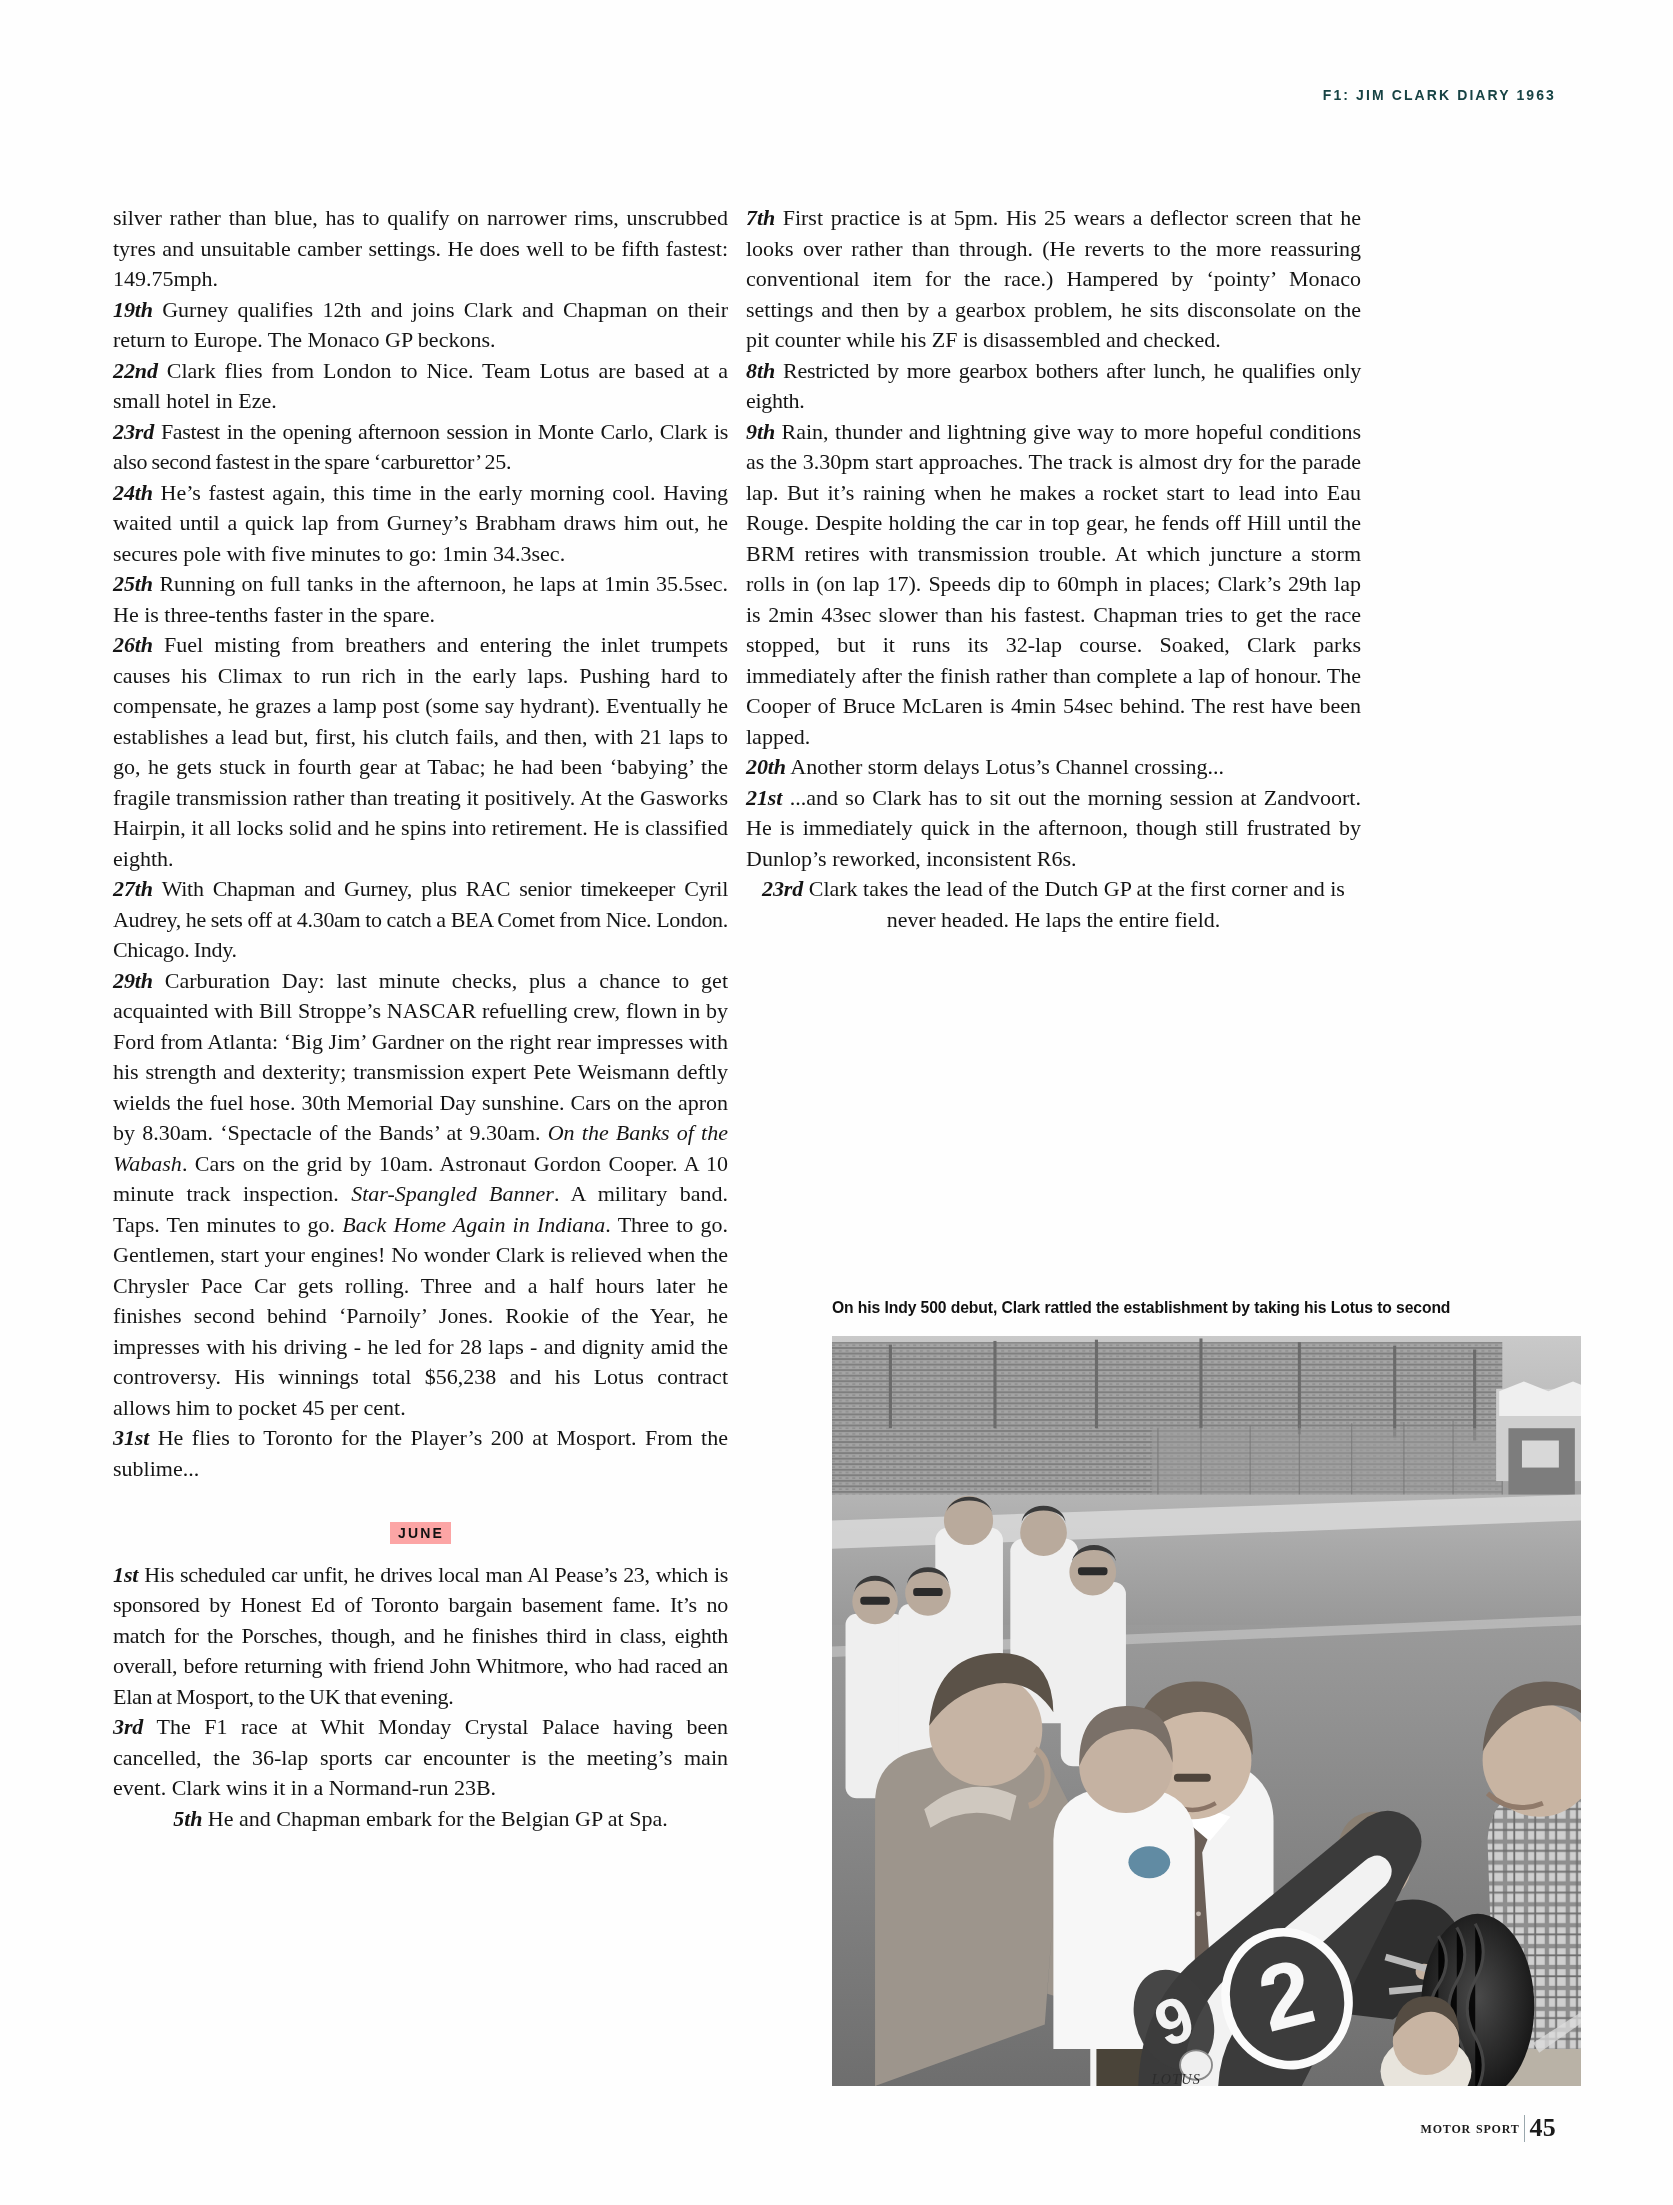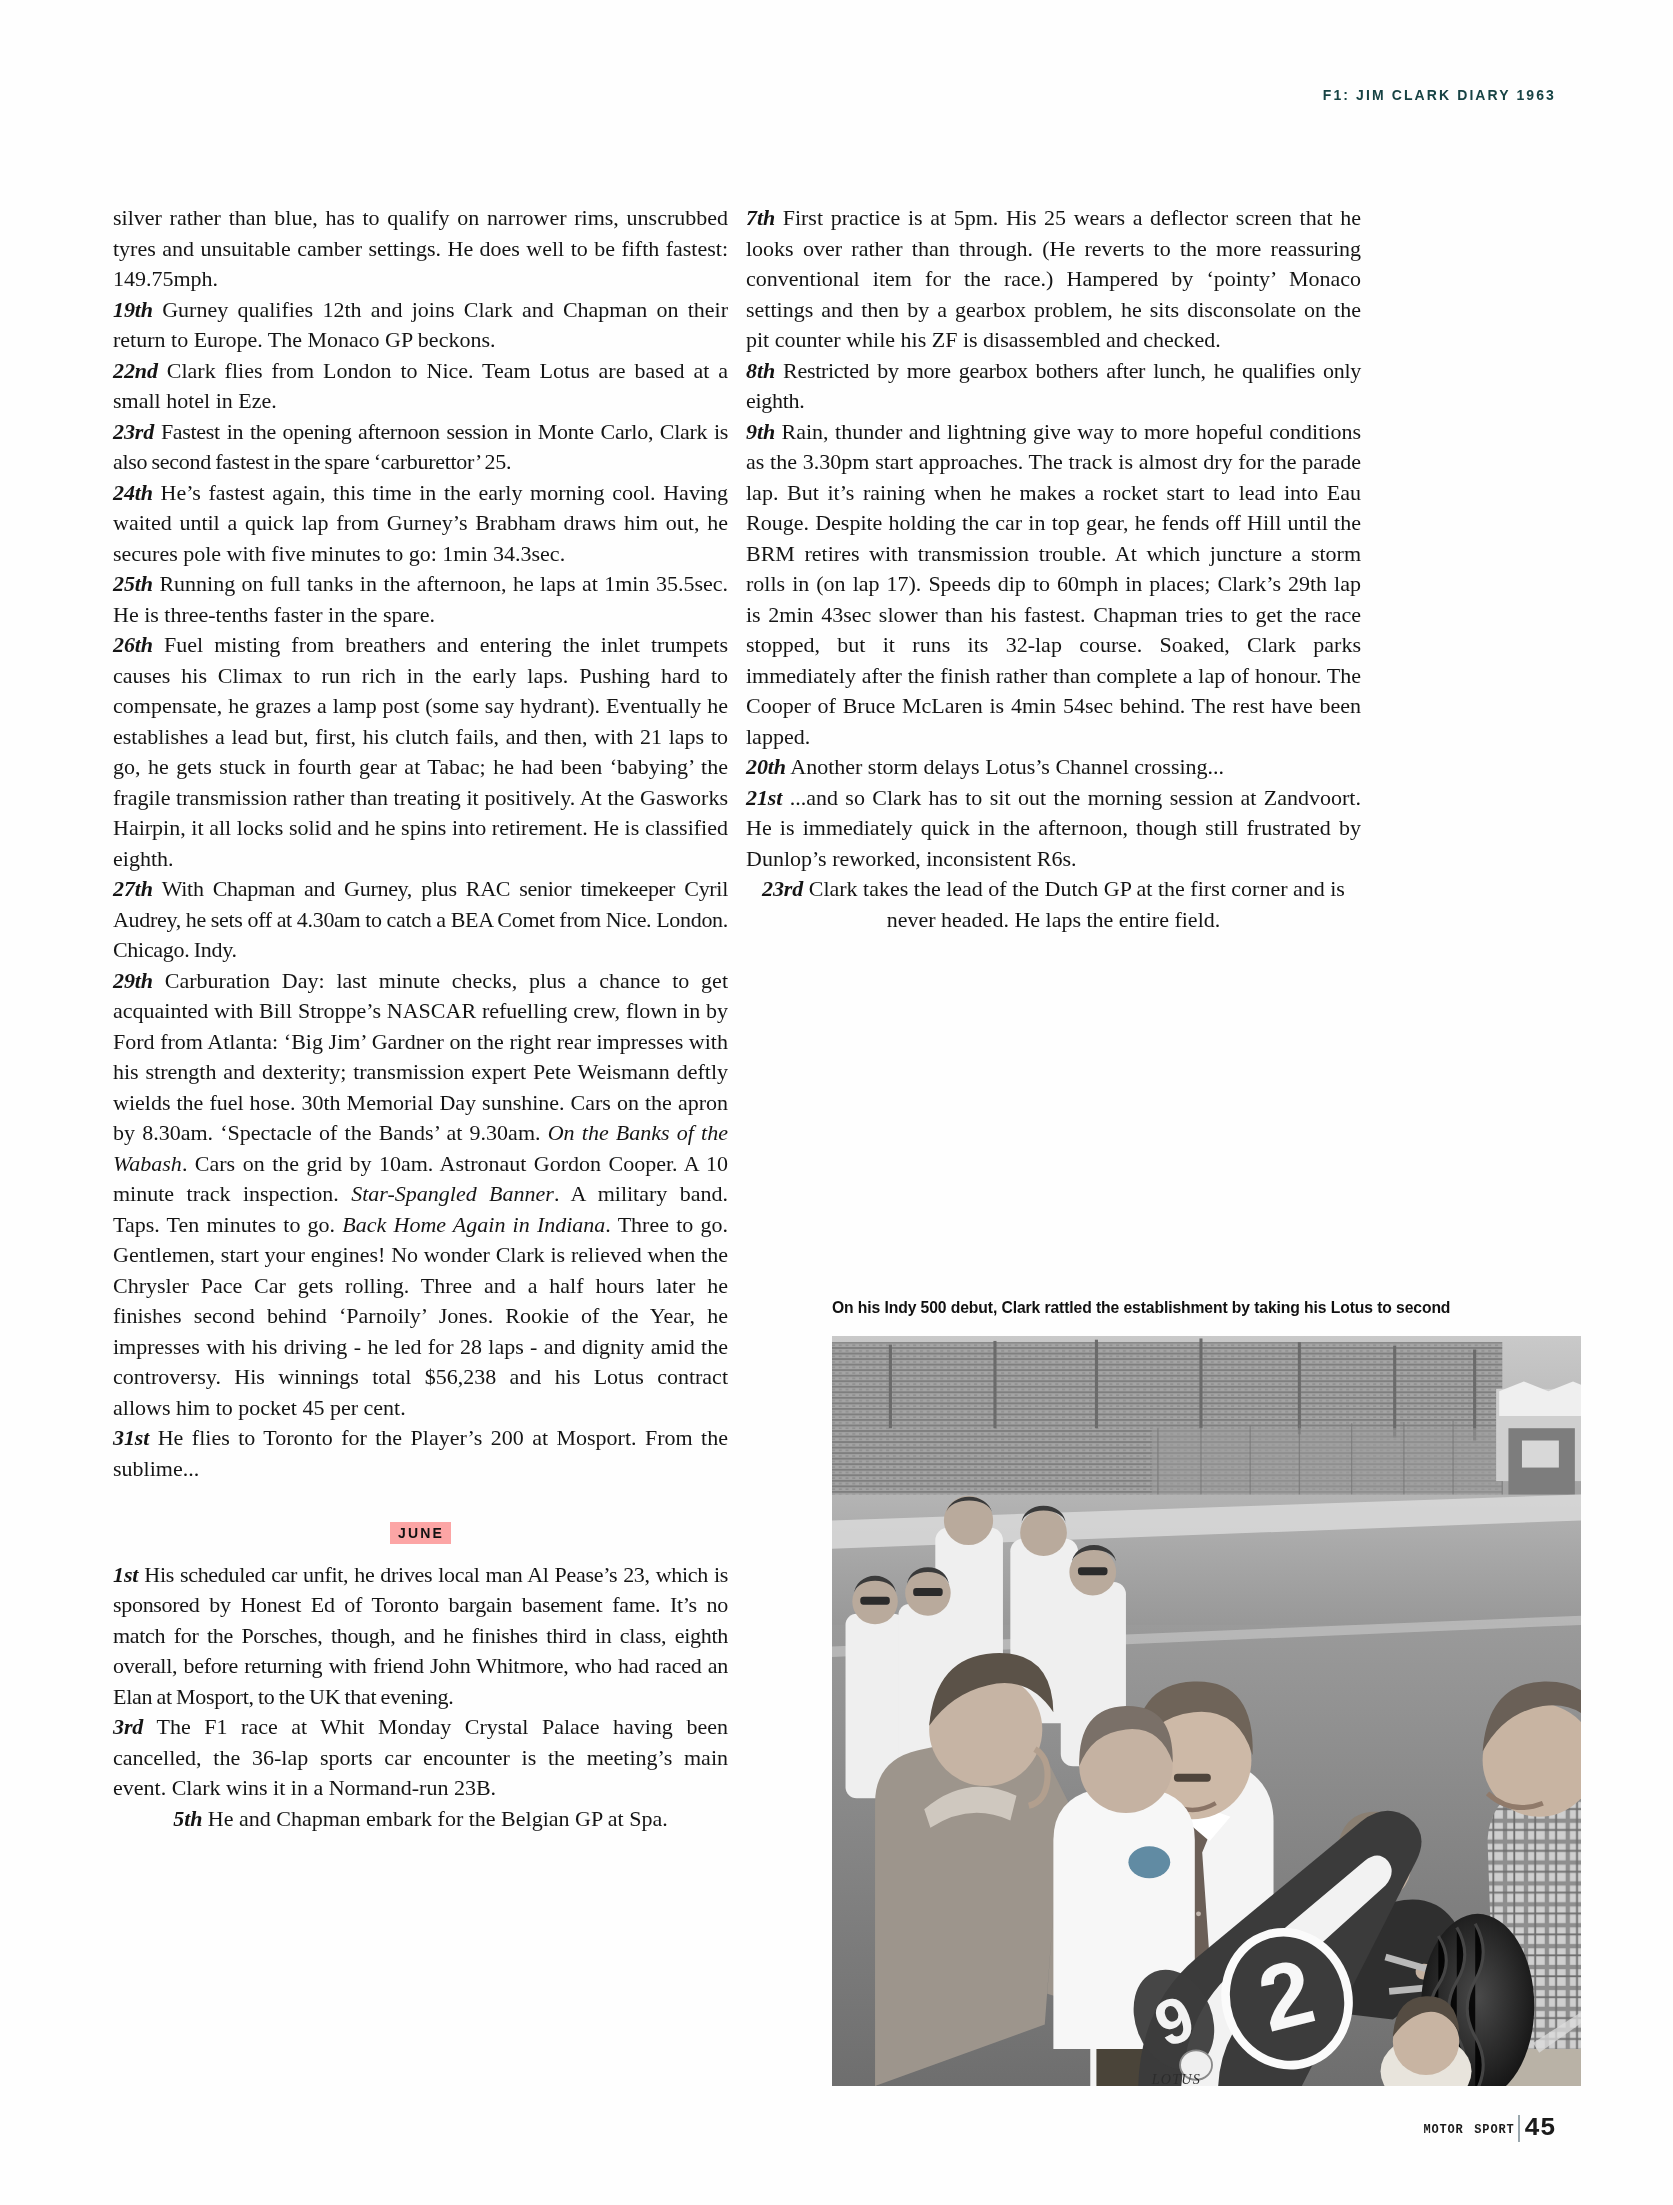--- a/index.html
+++ b/index.html
@@ -110,21 +110,21 @@
   }
 
   
   .footer {
     position: absolute;
     right: 117px;
     bottom: 62px;
     display: flex;
     align-items: center;
     gap: 4px;
-    font-family: Liberation Mono, monospace;
+    font-family: Liberation Serif, serif;
   }
   .footer-brand {
     font-size: 16.6px;
     font-weight: 700;
     letter-spacing: 0.8px;
     color: #1b1b1b;
     font-variant: small-caps;
     text-transform: lowercase;
   }
   .footer-rule {

